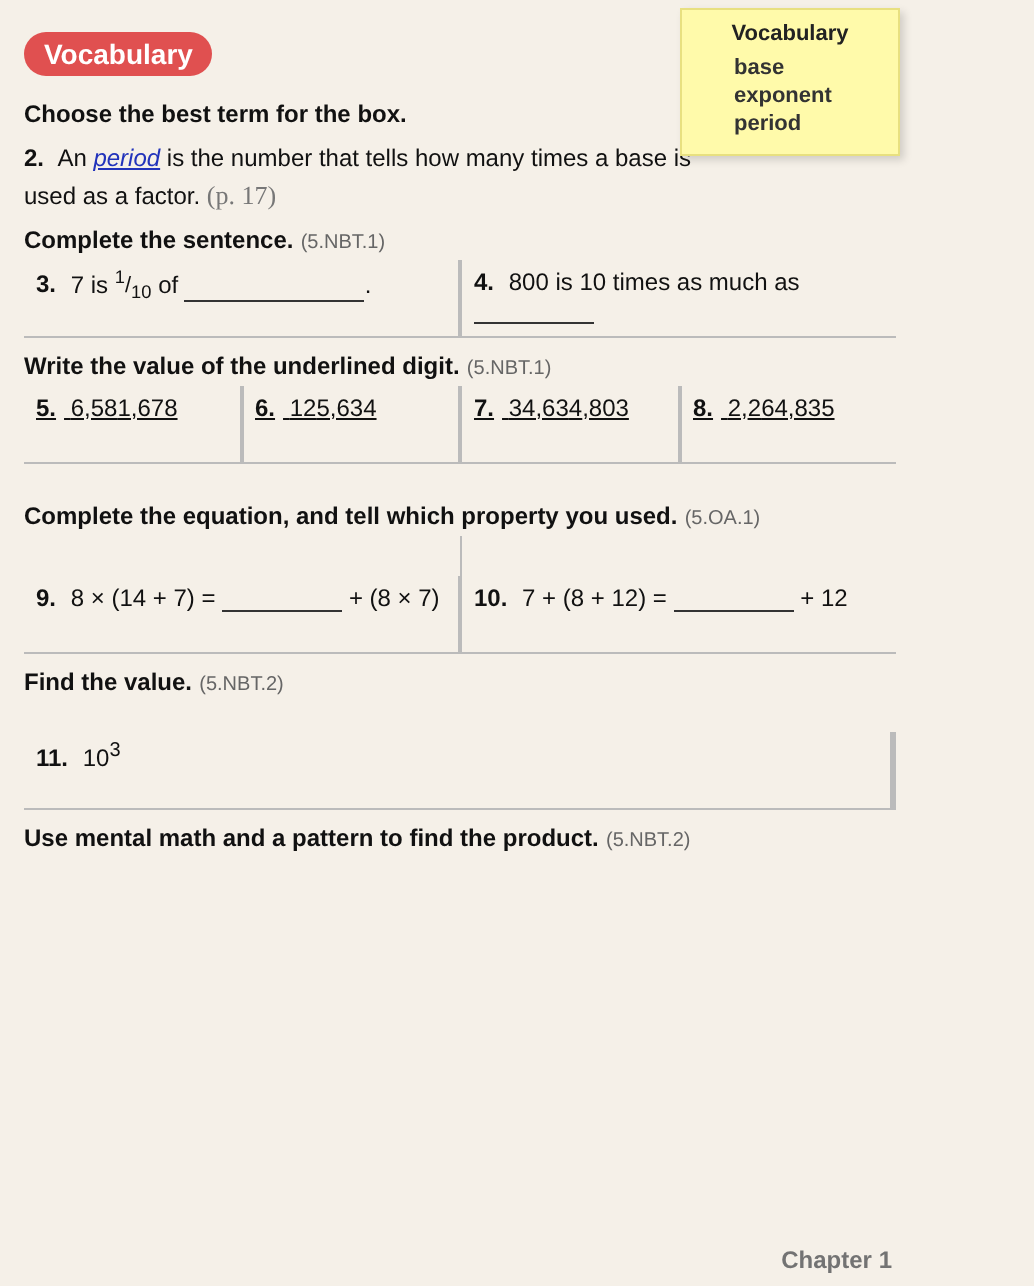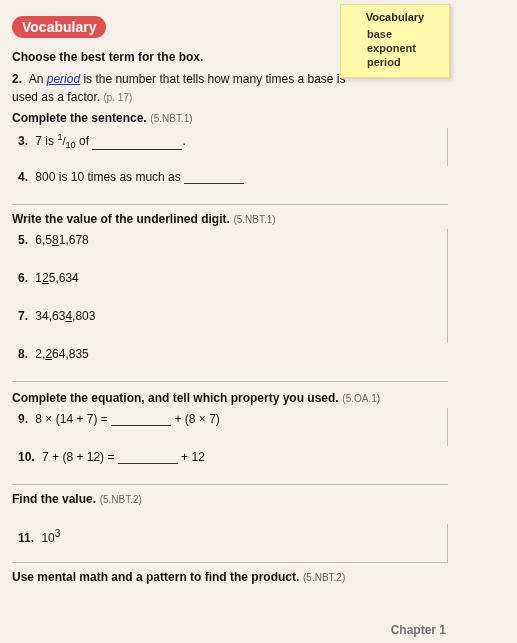--- a/index.html
+++ b/index.html
@@ -73,38 +73,39 @@
 
     .question {
       font-size: 12px;
       margin-bottom: 4px;
       line-height: 1.5;
     }
 
     
     .problems-row {
       display: flex;
-      flex-direction: column;
+      flex-direction: row;
       width: 100%;
       margin-bottom: 4px;
       justify-content: space-between;
     }
     .problem-cell {
       flex: 1;
       padding: 4px 6px;
       font-size: 12px;
       border-right: 1px solid #bbb;
       min-height: 38px;
       vertical-align: top;
     }
     .problem-cell:last-child {
       border-right: none;
     }
     .problem-cell.wide {
       flex: 2;
+      margin-top: 20px;
     }
 
     .problem-num {
       font-weight: bold;
       margin-right: 4px;
     }
 
     .blank-line {
       display: inline-block;
       border-bottom: 1px solid #333;
@@ -123,22 +124,23 @@
     }
 
     .section-label {
       font-weight: bold;
       font-size: 12px;
       margin-bottom: 4px;
       margin-top: 6px;
     }
 
     .sub-note {
-      font-size: 10px;
+      font-size: 13px;
       color: #777;
+      font-family: Liberation Serif, serif;
     }
 
     .row-border-bottom {
       border-bottom: 1px solid #bbb;
     }
 
     
     .chapter-footer {
       position: absolute;
       bottom: 6px;
@@ -211,21 +213,21 @@
       <span>800 is 10 times as much as</span>
       <span class="blank-line"></span>
     </div>
   </div>
 
   <div style="margin-bottom:3px;">
     <span class="section-label">Write the value of the underlined digit.</span>
     <span class="section-note">(5.NBT.1)</span>
   </div>
 
-  <div class="problems-row row-border-bottom" style="margin-bottom:8px;">
+  <div class="problems-row row-border-bottom" style="margin-bottom:18px;text-decoration:underline;">
     <div class="problem-cell">
       <span class="problem-num">5.</span>
       <span>6,5<span style="text-decoration:underline;">8</span>1,678</span>
     </div>
     <div class="vertical-divider"></div>
     <div class="problem-cell">
       <span class="problem-num">6.</span>
       <span>1<span style="text-decoration:underline;">2</span>5,634</span>
     </div>
     <div class="vertical-divider"></div>

